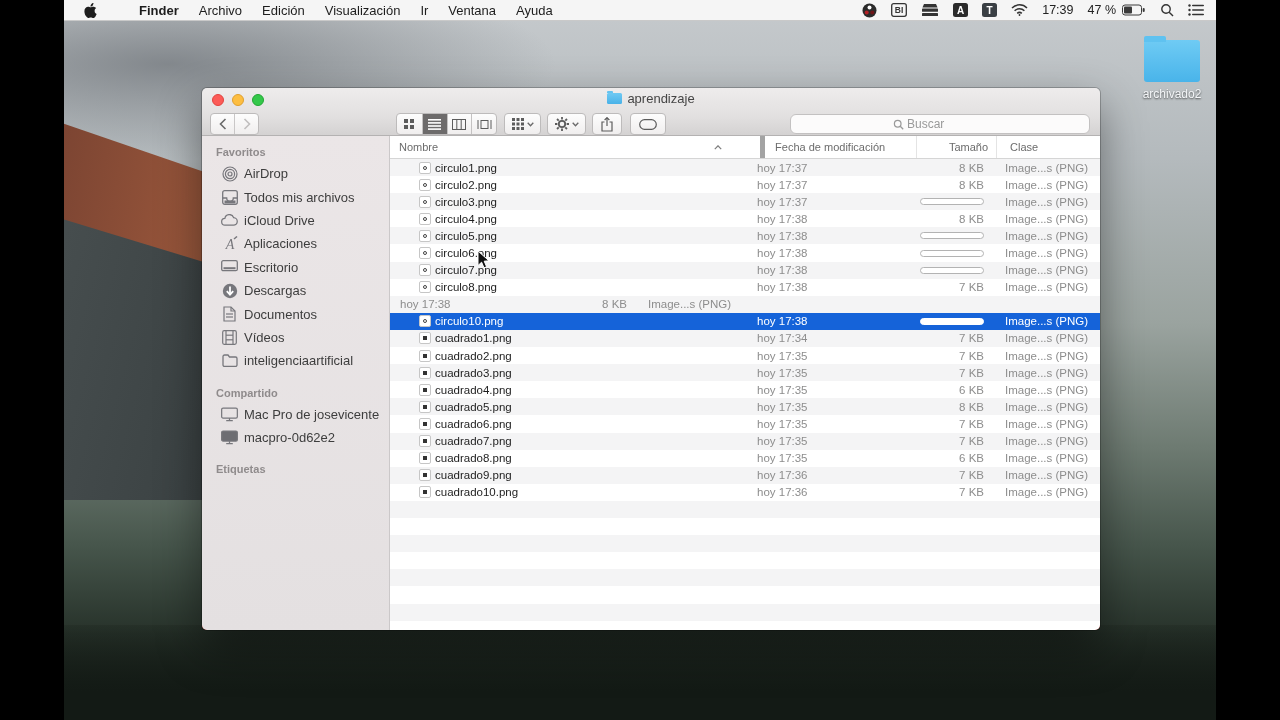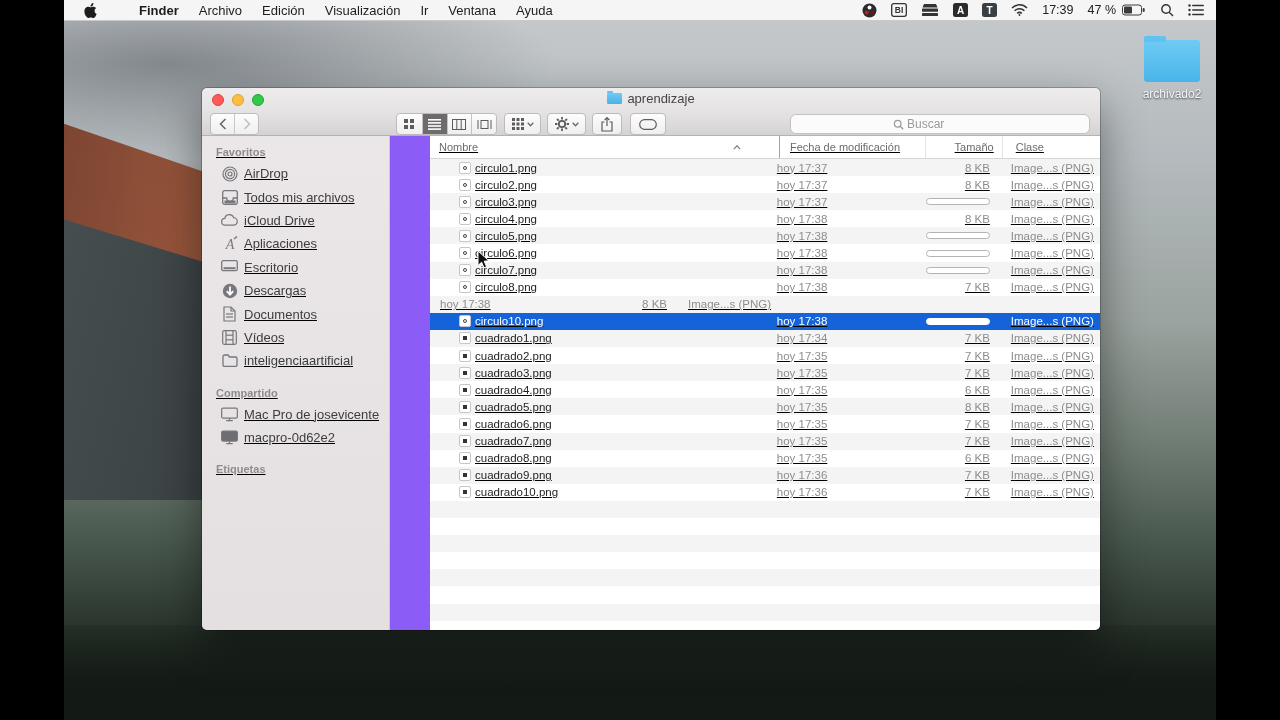--- a/index.html
+++ b/index.html
@@ -75,37 +75,37 @@
   .btn-action { left:345px; width:39px; gap:3px; }
   .btn-share { left:390px; width:30px; }
   .btn-tag { left:428px; width:36px; }
   .search-field { position:absolute; left:588px; top:26px; width:300px; height:20px;
     background:#fcfbfb; border:1px solid #c3c1c1; border-radius:6px; display:flex; align-items:center; justify-content:center; }
   .search-field input { border:none; outline:none; background:transparent; width:80px; font-size:12px; color:#333;
     font-family:"Liberation Sans", sans-serif; }
   .search-field input::placeholder { color:#9a9a9a; text-align:left; }
   .search-field svg { margin-right:3px; flex:0 0 auto; }
 
-  .win-body { position:absolute; left:0; top:48px; width:898px; height:494px; display:flex; background:#8b5cf6;text-decoration:underline; }
+  .win-body { position:absolute; left:0; top:48px; width:898px; height:494px; display:flex; background:#b91c1c; }
 
   
   .sidebar { width:188px; height:100%; background:linear-gradient(180deg,#ebe6e7 0%,#e4e0e1 100%);
     border-right:1px solid #cbc8c9; padding-top:10px; flex:0 0 auto; }
   .sb-title { font-size:11px; font-weight:bold; color:#8f8b8c; padding:0 0 4px 14px; margin-top:14px; }
   .sb-title:first-child { margin-top:0; }
   .sb-item { display:flex; align-items:center; height:23.4px; padding-left:19px; font-size:13px; color:#3d3d3d; }
   .sb-item .sb-ic { width:17px; height:17px; margin-right:6px; display:flex; align-items:center; justify-content:center; color:#77777c; flex:0 0 auto; }
   .sb-item .sb-label { white-space:nowrap; overflow:hidden; text-overflow:ellipsis; }
 
   
-  .list { flex:1; display:flex; flex-direction:column; min-width:0;padding-left:40px; }
+  .list { flex:1; display:flex; flex-direction:column; min-width:0; }
   .list-header { height:23px; background:#fff; border-bottom:1px solid #d5d5d5; display:flex; font-size:11px; color:#6c6c6c; flex:0 0 auto; }
   .lh-cell { display:flex; align-items:center; padding-left:10px; position:relative; }
   .lh-cell.c-name { width:357px; padding-left:9px; justify-content:space-between; }
-  .lh-cell.c-date { width:162px; border-left:1px solid #a3a3a3;margin-left:28px; }
+  .lh-cell.c-date { width:162px; border-left:5px solid #a3a3a3;margin-left:28px; }
   .lh-cell.c-size { width:83px;  border-left:1px solid #e4e4e4; justify-content:flex-end; padding-right:8px; }
   .lh-cell.c-kind { width:108px; border-left:1px solid #e4e4e4; padding-left:13px; }
   .sort-arrow { margin-right:10px; color:#7d7d7d; }
 
   .rows { flex:1; background:repeating-linear-gradient(180deg,#f4f4f5 0px,#f4f4f5 17.1px,#ffffff 17.1px,#ffffff 34.2px); }
   .row { height:17.1px; display:flex; align-items:center; font-size:11.5px; }
   .row.odd  { background:#f4f4f5; }
   .row.even { background:#ffffff; }
   .row.selected { background:#1563d9; }
   .cell { overflow:hidden; white-space:nowrap; }

